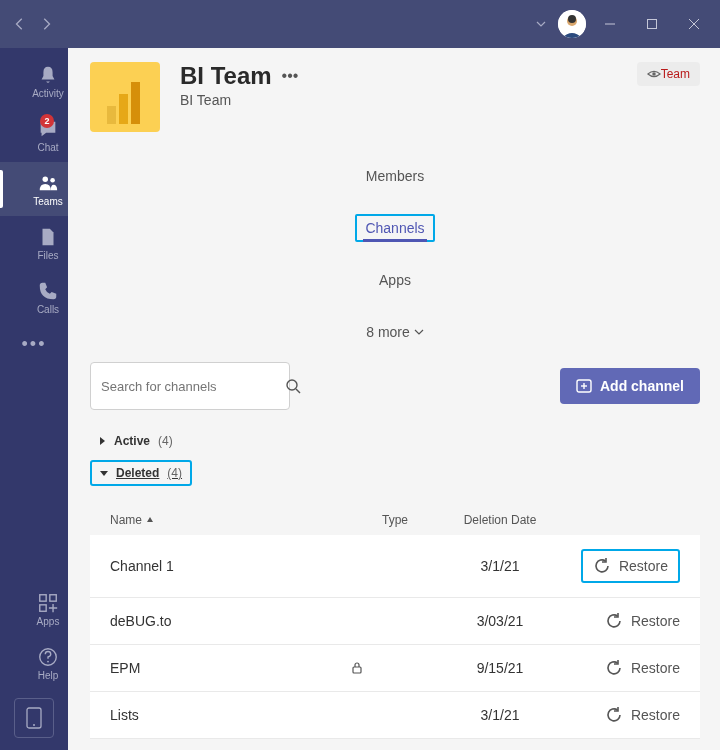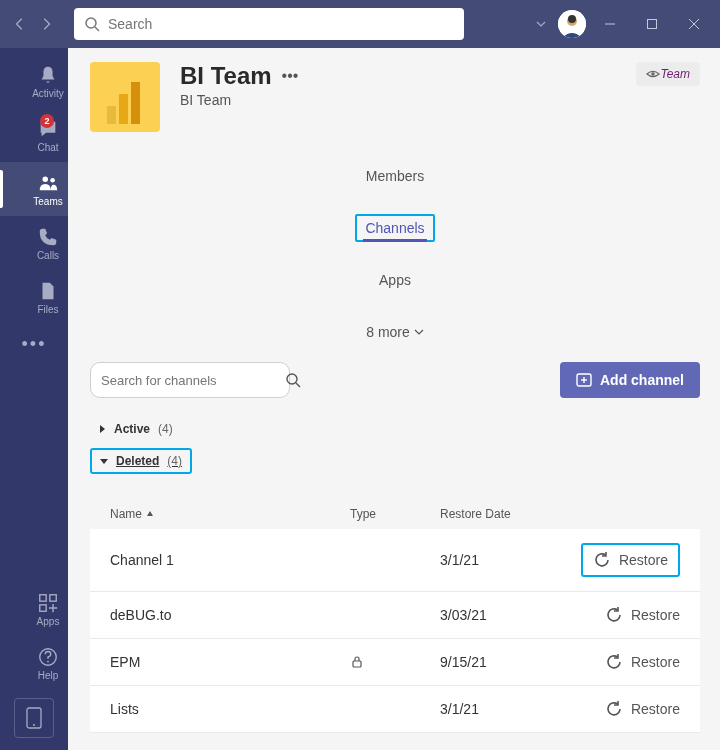--- a/index.html
+++ b/index.html
@@ -24,35 +24,35 @@
   .rail-more { color: #a8abc4; font-size: 18px; letter-spacing: 2px; padding: 10px 0; cursor: pointer; }
   .rail-spacer { flex: 1; }
   .rail-mobile { width: 40px; height: 40px; margin: 8px auto 12px; border: 1px solid #5a5f8a; border-radius: 4px; display: flex; align-items: center; justify-content: center; color: #a8abc4; cursor: pointer; }
   .main { flex: 1; background: #f5f5f5; padding: 14px 20px 0 22px; overflow: hidden; }
   .team-header { display: flex; align-items: flex-start; gap: 20px; }
   .team-tile { width: 70px; height: 70px; background: #fcd053; border-radius: 4px; display: flex; align-items: flex-end; justify-content: center; padding-bottom: 8px; }
   .team-title-row { display: flex; align-items: center; gap: 10px; }
   .team-title { font-size: 24px; font-weight: 700; color: #2a2a2a; }
   .team-subtitle { font-size: 14px; color: #555; margin-top: 2px; }
   .team-hdots { color: #555; font-size: 16px; cursor: pointer; }
-  .team-badge { margin-left: auto; background: #ececec; border-radius: 4px; padding: 5px 10px; font-size: 12px; color: #701a75; display: flex; align-items: center; cursor: pointer; font-style: italic; }
+  .team-badge { margin-left: auto; background: #ececec; border-radius: 4px; padding: 5px 10px; font-size: 12px; color: #b91c1c; display: flex; align-items: center; cursor: pointer; }
   .tabs { display: flex; gap: 24px; margin-top: 30px; font-size: 14px; color: #555; align-items: center; flex-direction: column; }
   .tab { padding: 6px 0; cursor: pointer; }
   .tab.active { color: #4f56b3; border: 2px solid #00a8e8; border-radius: 2px; padding: 4px 8px; position: relative; }
   .tab.active::after { content: ""; position: absolute; left: 6px; right: 6px; bottom: -2px; height: 3px; background: #4f56b3; }
   .tab-more { display: flex; align-items: center; gap: 4px; }
   .tools-row { display: flex; align-items: center; margin-top: 16px; gap: 16px; }
-  .filter-box { width: 200px; height: 36px; border: 1px solid #d0d0d0; background: #fff; border-radius: 10px; display: flex; align-items: center; padding: 0 10px; gap: 8px; }
+  .filter-box { width: 200px; height: 48px; border: 1px solid #d0d0d0; background: #fff; border-radius: 4px; display: flex; align-items: center; padding: 0 10px; gap: 8px; }
   .filter-box input { border: none; outline: none; flex: 1; font-size: 13px; color: #666; background: transparent; }
   .add-channel-btn { margin-left: auto; background: #6169b6; color: #fff; border: none; border-radius: 4px; height: 36px; padding: 0 16px; font-size: 14px; font-weight: 700; display: flex; align-items: center; gap: 8px; cursor: pointer; }
   .groups { margin-top: 18px; }
   .group-row { display: flex; align-items: center; gap: 8px; font-size: 12px; color: #333; padding: 6px 8px; cursor: pointer; }
   .group-row.highlight { border: 2px solid #00a8e8; border-radius: 3px; width: fit-content; padding: 4px 8px; text-decoration: underline; }
   .group-row .count { color: #666; }
-  .table { margin-top: 25px; }
+  .table { margin-top: 19px; text-align: center; }
   .thead { display: flex; padding: 8px 20px; font-size: 12px; color: #555; }
   .col-name { flex: 0 0 240px; display: flex; align-items: center; gap: 4px; }
   .col-type { flex: 0 0 90px; }
   .col-date { flex: 0 0 120px; }
   .col-restore { flex: 1; display: flex; justify-content: flex-end; }
   .trow { display: flex; align-items: center; padding: 14px 20px; background: #fff; border-bottom: 1px solid #e9e9e9; font-size: 14px; color: #333; }
   .trow:first-of-type { border-top: 1px solid #e9e9e9; }
   .restore-btn { display: flex; align-items: center; gap: 8px; color: #555; cursor: pointer; }
   .restore-btn.highlight { border: 2px solid #00a8e8; border-radius: 3px; padding: 6px 10px; }
   .lock-icon { color: #666; }
@@ -67,29 +67,20 @@
       <svg width="14" height="14" viewBox="0 0 16 16">
           <path d="M10 2 L4 8 L10 14" stroke="currentColor" stroke-width="1.5" fill="none"></path>
         </svg>
     </div>
     <div class="nav-arrow">
       <svg width="14" height="14" viewBox="0 0 16 16">
           <path d="M6 2 L12 8 L6 14" stroke="currentColor" stroke-width="1.5" fill="none"></path>
         </svg>
     </div>
   </div>
-  <div class="search-box">
-    <span>
-      <svg width="16" height="16" viewBox="0 0 16 16">
-          <circle cx="7" cy="7" r="5" stroke="#777" stroke-width="1.5" fill="none"></circle>
-          <line x1="11" y1="11" x2="15" y2="15" stroke="#777" stroke-width="1.5"></line>
-        </svg>
-    </span>
-    <input placeholder="Search" style="">
-  </div>
   <div class="title-right">
     <span class="dropdown-caret">
       <svg width="10" height="10" viewBox="0 0 10 10">
           <path d="M1 3 L5 7 L9 3" stroke="currentColor" stroke-width="1.2" fill="none"></path>
         </svg>
     </span>
     <div class="avatar">
       <svg width="28" height="28" viewBox="0 0 28 28">
           <circle cx="14" cy="14" r="14" fill="#fff"></circle>
           <circle cx="14" cy="11" r="5" fill="#d9a66c"></circle>
@@ -142,32 +133,32 @@
             <circle cx="17" cy="9" r="2.5" fill="currentColor"></circle>
             <path d="M3 20 Q3 13 9 13 Q15 13 15 20 Z" fill="currentColor"></path>
             <path d="M15 20 Q15 14 18 14 Q22 14 22 20 Z" fill="currentColor"></path>
           </svg>
         </span>
       <span class="rail-label">Teams</span>
     </div>
     <div class="rail-item">
       <span class="rail-icon">
           <svg viewBox="0 0 24 24">
+            <path d="M6 3 H14 L18 7 V21 H6 Z" fill="currentColor"></path>
+          </svg>
+        </span>
+      <span class="rail-label">Files</span>
+    </div>
+    <div class="rail-item">
+      <span class="rail-icon">
+          <svg viewBox="0 0 24 24">
             <path d="M6 3 Q3 3 3 6 Q3 21 18 21 Q21 21 21 18 L21 15 L16 13 L14 15 Q10 13 9 10 L11 8 L9 3 Z" fill="currentColor"></path>
           </svg>
         </span>
       <span class="rail-label">Calls</span>
-    </div>
-    <div class="rail-item">
-      <span class="rail-icon">
-          <svg viewBox="0 0 24 24">
-            <path d="M6 3 H14 L18 7 V21 H6 Z" fill="currentColor"></path>
-          </svg>
-        </span>
-      <span class="rail-label">Files</span>
     </div>
     <div class="rail-more">•••</div>
     <div class="rail-spacer"></div>
     <div class="rail-item">
       <span class="rail-icon">
           <svg viewBox="0 0 24 24">
             <rect x="3" y="3" width="7" height="7" stroke="currentColor" stroke-width="1.5" fill="none"></rect>
             <rect x="14" y="3" width="7" height="7" stroke="currentColor" stroke-width="1.5" fill="none"></rect>
             <rect x="3" y="14" width="7" height="7" stroke="currentColor" stroke-width="1.5" fill="none"></rect>
             <path d="M17.5 13 V22 M13 17.5 H22" stroke="currentColor" stroke-width="1.5"></path>
@@ -280,21 +271,21 @@
         <div class="thead">
           <div class="col-name">
             <span>Name</span>
             <span>
                 <svg width="8" height="8" viewBox="0 0 8 8">
                   <path d="M4 1 L7 6 L1 6 Z" fill="#555"></path>
                 </svg>
               </span>
           </div>
           <div class="col-type">Type</div>
-          <div class="col-date">Restore Date</div>
+          <div class="col-date">Deletion Date</div>
           <div class="col-restore"></div>
         </div>
 
         <div class="trow">
           <div class="col-name">Channel 1</div>
           <div class="col-type"></div>
           <div class="col-date">3/1/21</div>
           <div class="col-restore">
             <div class="restore-btn highlight">
               <span>

